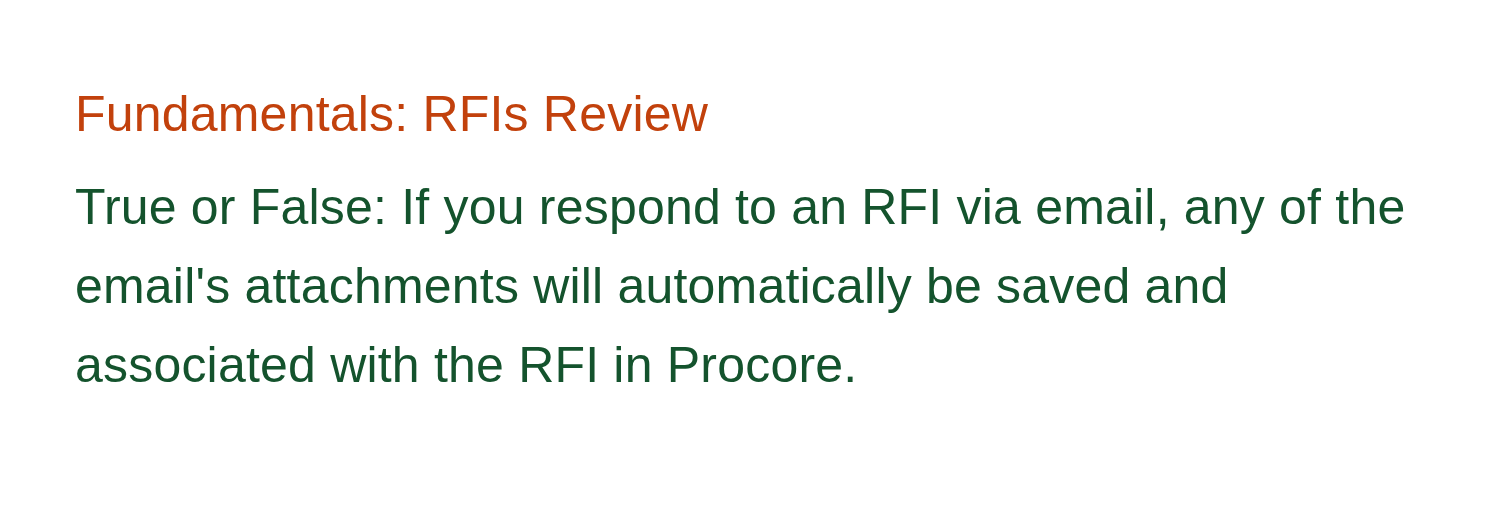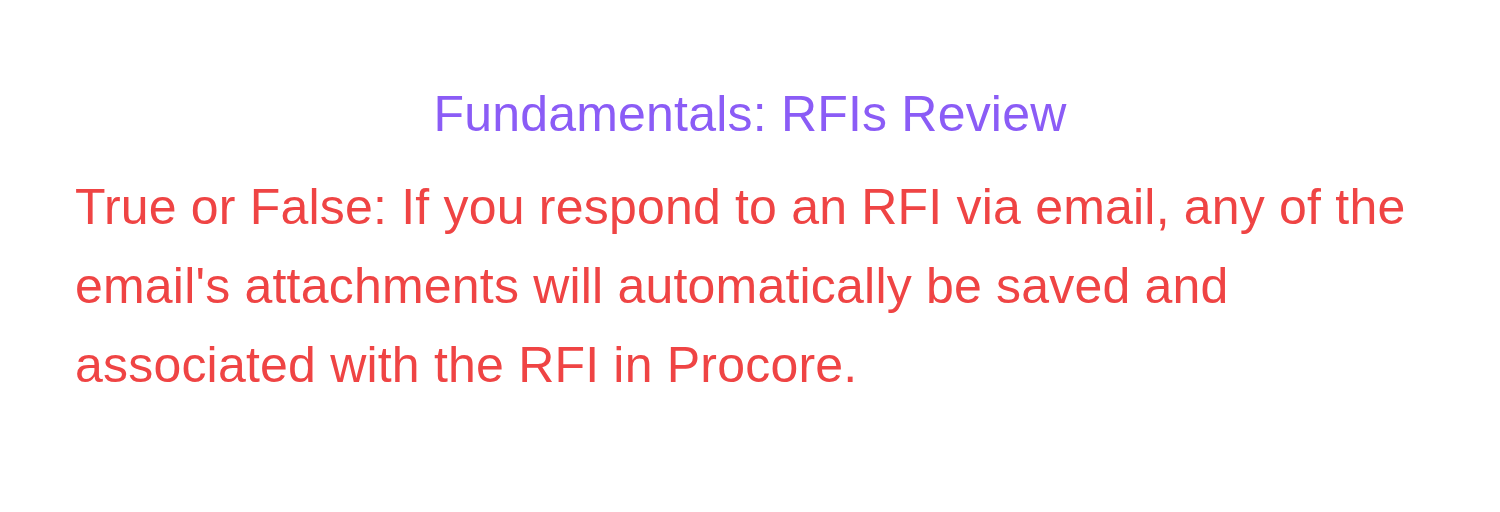--- a/index.html
+++ b/index.html
@@ -13,29 +13,28 @@
       background: #ffffff;
       font-family: -apple-system, BlinkMacSystemFont, "Segoe UI", Helvetica, Arial, sans-serif;
       padding: 85px 75px;
     }
     .container {
       max-width: 1370px;
     }
     .title {
       font-size: 50px;
       font-weight: 400;
-      color: #8b5cf6;
+      color: #c2410c;
       margin-bottom: 25px;
       letter-spacing: 0.2px;
-      text-align: center;
     }
     .question {
       font-size: 50px;
       font-weight: 400;
-      color: #ef4444;
+      color: #14532d;
       line-height: 1.58;
       letter-spacing: 0.2px;
     }
   </style>
 </head>
 <body>
 
 <div class="container">
   <div class="title">Fundamentals: RFIs Review</div>
   <div class="question">True or False: If you respond to an RFI via email, any of the email's attachments will automatically be saved and associated with the RFI in Procore.</div>

